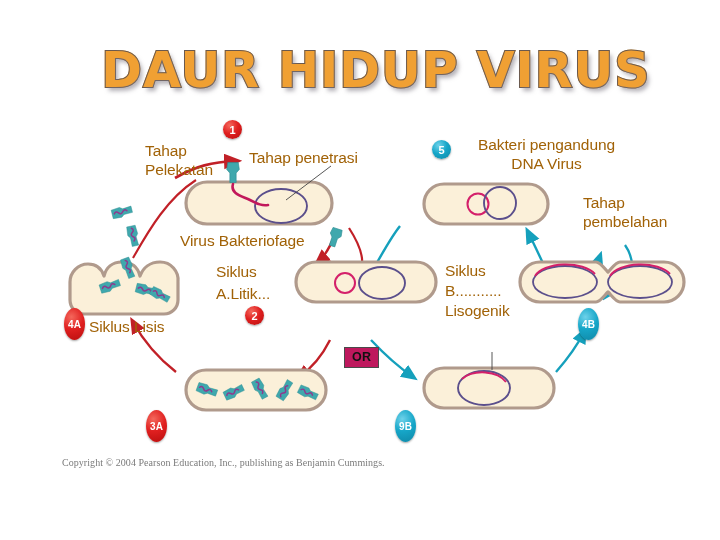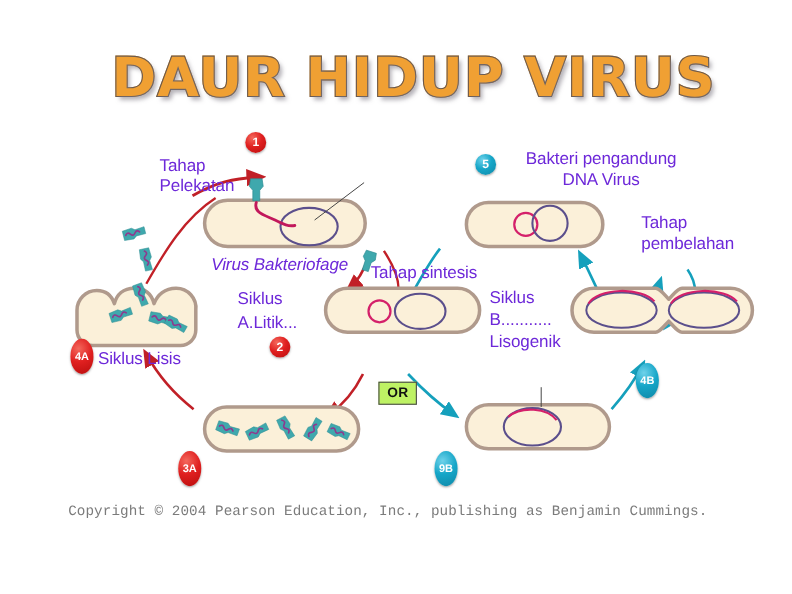--- a/index.html
+++ b/index.html
@@ -30,21 +30,21 @@
     user-select:none;
   }
 
   
   #art{position:absolute;left:0;top:0;width:720px;height:540px;}
 
   
   .lbl{
     position:absolute;
     font-family:"Liberation Sans", sans-serif;
-    color:#6d28d9;
+    color:#a16207;
     font-size:15.5px;
     line-height:19px;
     white-space:pre-line;
     letter-spacing:-0.1px;
   }
 
   
   .badge{
     position:absolute;
     border-radius:50%;
@@ -57,36 +57,36 @@
   }
   .badge.red{background:radial-gradient(circle at 35% 28%, #f4685c 0%, #e02020 45%, #b80d0d 100%);}
   .badge.teal{background:radial-gradient(circle at 35% 28%, #6ed2ea 0%, #16a6c8 45%, #0f87a6 100%);}
   .badge.sz1{width:19px;height:19px;font-size:11px;}
   .badge.sz2{width:21px;height:32px;font-size:10px;}
 
   
   #orbox{
     position:absolute;
     border:1.6px solid #4a4a4a;
-    background:#bef264;
+    background:#be185d;
     font-family:"Liberation Sans", sans-serif;
     font-weight:bold;
     font-size:12.5px;
     color:#111;
     padding:3px 7px;
     line-height:13px;
     letter-spacing:.3px;
   }
 
   
   #copy{
     position:absolute;
     left:62px;top:457px;
-    font-family:Liberation Mono, monospace;
-    font-size:13px;
+    font-family:Liberation Serif, serif;
+    font-size:10px;
     color:#7b7b7b;
     letter-spacing:.05px;
     white-space:nowrap;
   }
 </style>
 </head>
 <body>
 
 <div id="stage">
 
@@ -224,24 +224,24 @@
     </g>
 
     <g transform="translate(335,237) rotate(18) scale(0.95)">
       <use href="#phage"></use>
     </g>
   </svg>
 
   <div class="lbl" style="left:145px;top:141px;">Tahap
 Pelekatan</div>
 
-
-  <div class="lbl" style="left:192px;top:231px;font-style:italic;">Virus Bakteriofage</div>
-
-  <div class="lbl" style="left:337px;top:239px;">Tahap sintesis</div>
+  <div class="lbl" style="left:249px;top:148px;">Tahap penetrasi</div>
+
+  <div class="lbl" style="left:180px;top:231px;">Virus Bakteriofage</div>
+
 
   <div class="lbl" style="left:216px;top:261px;line-height:22px;">Siklus
 A.Litik...</div>
 
   <div class="lbl" style="left:89px;top:317px;">Siklus Lisis</div>
 
 
   <div class="lbl" style="left:478px;top:135px;text-align:center;">Bakteri pengandung
 DNA Virus</div>
 
@@ -253,20 +253,20 @@
 Lisogenik</div>
 
 
   <div id="orbox" style="left:344px;top:347px;">OR</div>
 
   <div id="copy">Copyright © 2004 Pearson Education, Inc., publishing as Benjamin Cummings.</div>
 
   <div id="badge-layer">
       <div class="badge red sz1" style="left: 223px; top: 120px;">1</div>
       <div class="badge red sz1" style="left: 245px; top: 306px;">2</div>
-      <div class="badge red sz2" style="left: 162px; top: 410px;">3A</div>
+      <div class="badge red sz2" style="left: 146px; top: 410px;">3A</div>
       <div class="badge red sz2" style="left: 64px; top: 308px;">4A</div>
       <div class="badge teal sz2" style="left: 395px; top: 410px;">9B</div>
-      <div class="badge teal sz2" style="left: 578px; top: 308px; margin-top: 22px;">4B</div>
+      <div class="badge teal sz2" style="left: 578px; top: 308px;">4B</div>
       <div class="badge teal sz1" style="left: 432px; top: 140px;">5</div>
     </div>
 
 </div>
 
 </body></html>

